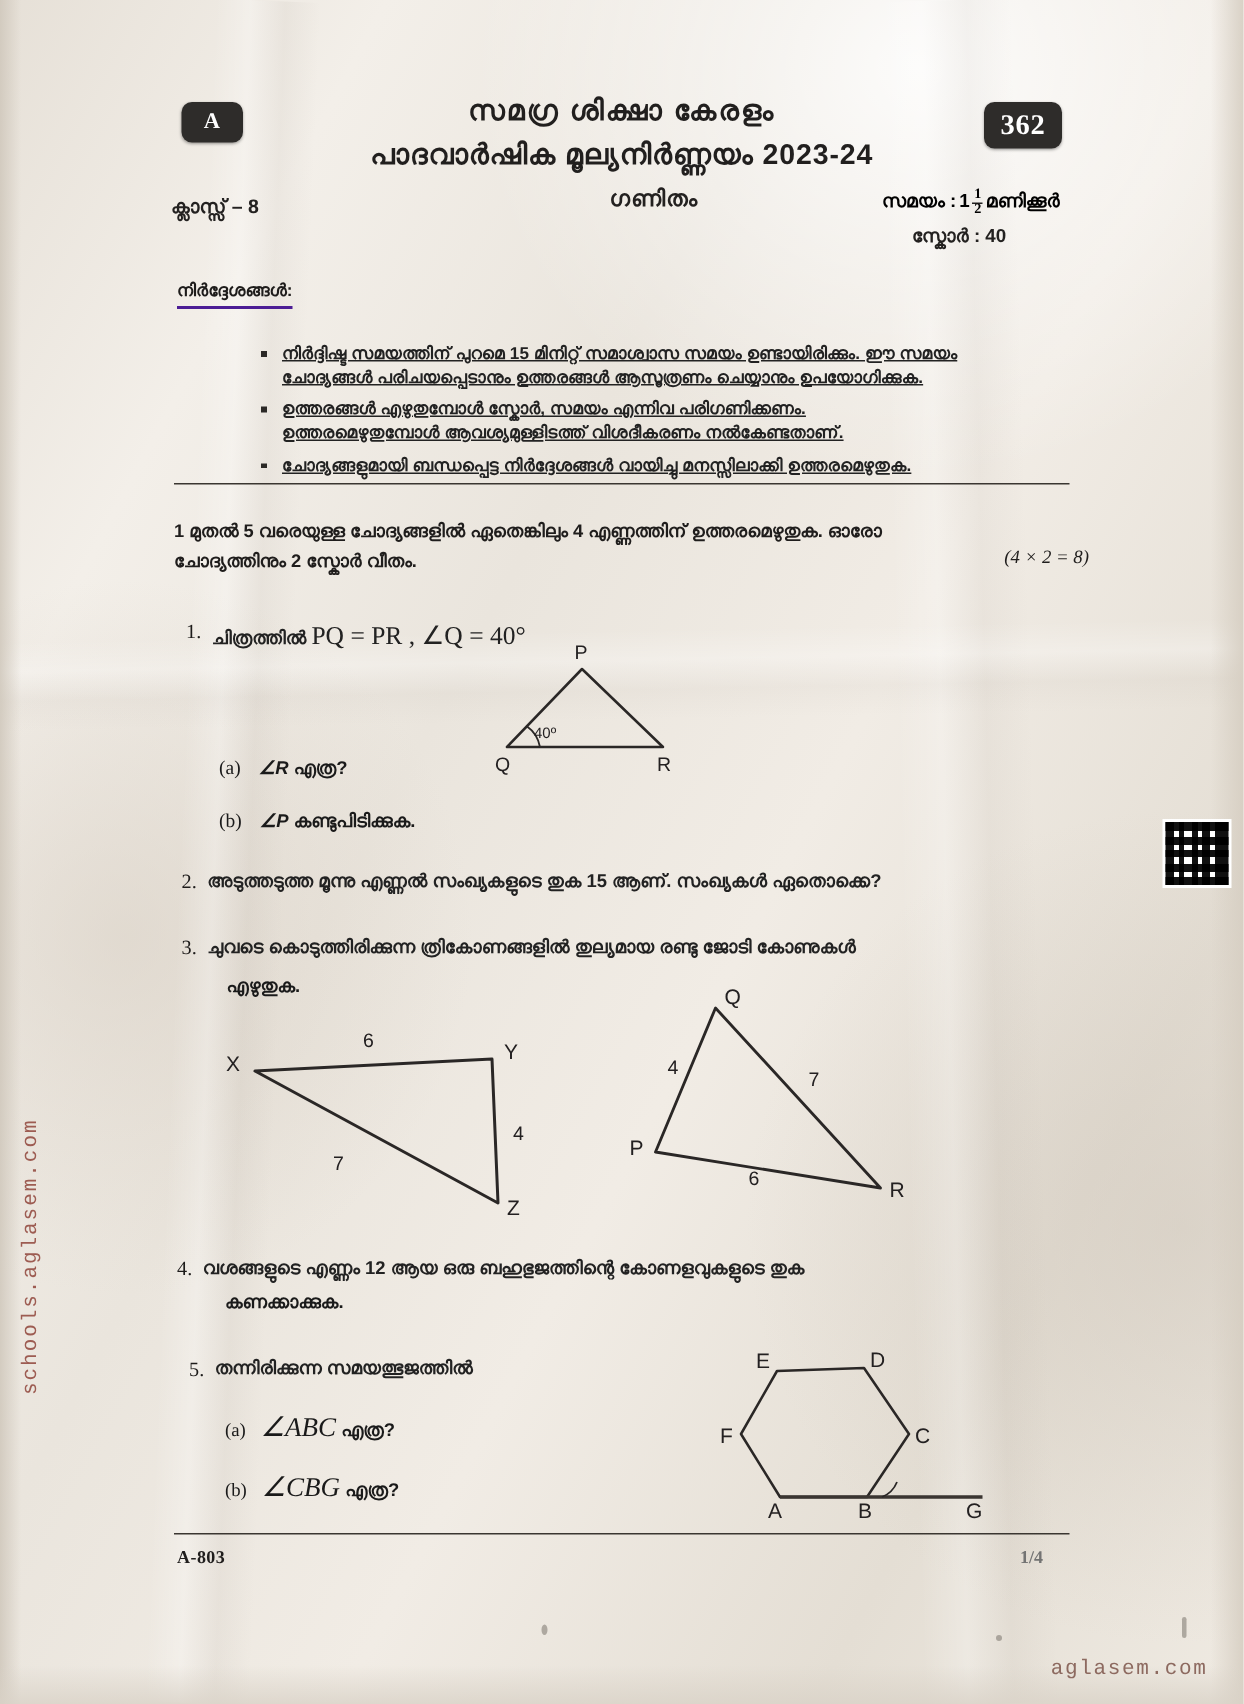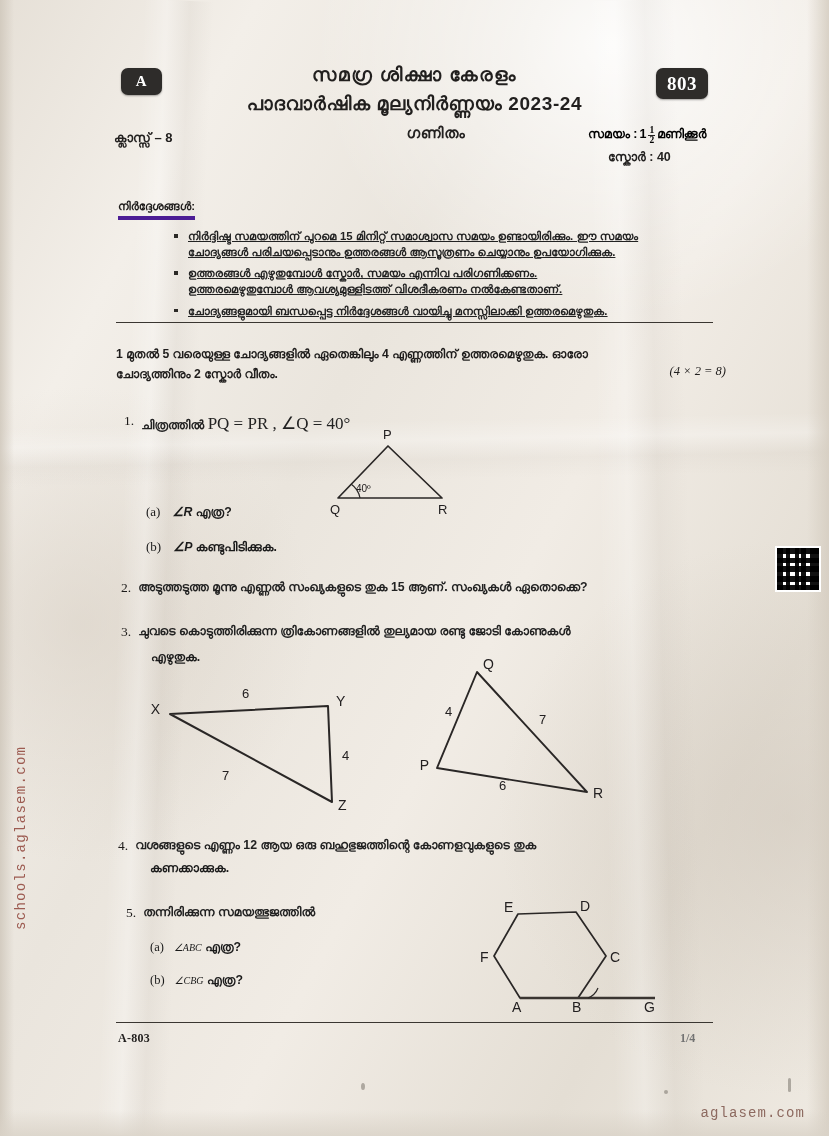--- a/index.html
+++ b/index.html
@@ -73,23 +73,23 @@
   .frac{display:inline-flex;flex-direction:column;align-items:center;line-height:.92;
         font-family:"Liberation Serif",serif;font-size:9.5px;transform:translateY(-1px);}
   .frac .num{border-bottom:1px solid #232120;padding:0 1px;}
   .h-score{
     position:absolute;left:608px;top:150px;
     font:700 12.5px/1.2 "Liberation Sans",sans-serif;color:#232120;white-space:nowrap;
   }
 
   
   .instr-title{
-    position:absolute;left:118px;top:200px;
+    position:absolute;left:118px;top:188px;
     font:700 11.5px/1.2 "Liberation Sans",sans-serif;color:#1e1c1b;
-    border-bottom:4px solid #4c1d95;padding-bottom:2px;
+    border-bottom:2px solid #4c1d95;padding-bottom:2px;
   }
   .instr{position:absolute;left:130px;top:213px;width:590px;}
   .instr li{
     list-style:none;position:relative;margin:0 0 6px 0;padding-left:18px;
     font:700 11.4px/1.38 "Liberation Sans",sans-serif;color:#222;letter-spacing:.1px;text-decoration:underline;
   }
   .instr li:before{
     content:"";position:absolute;left:4px;top:5px;width:3.5px;height:3.5px;background:#2b2926;
   }
   .instr li .l2{display:block;}
@@ -121,21 +121,21 @@
   .q2{left:121px;top:578px;width:610px;}
   .q3{left:121px;top:622px;width:600px;}
   .q3b{position:absolute;left:151px;top:650px;font:700 12.3px/1.3 "Liberation Sans",sans-serif;}
   .q4{left:118px;top:836px;width:600px;}
   .q4b{position:absolute;left:150px;top:861px;font:700 12.3px/1.3 "Liberation Sans",sans-serif;}
   .q5{left:126px;top:903px;width:360px;}
   .q5sub{position:absolute;left:150px;top:940px;}
   .q5sub .row{display:flex;gap:10px;align-items:baseline;margin-bottom:17px;}
   .q5sub .lbl{font:400 12.5px/1.2 "Liberation Serif",serif;}
   .q5sub .txt{font:700 12.3px/1.3 "Liberation Sans",sans-serif;}
-  .q5sub .mi{font-family:"Liberation Serif",serif;font-style:italic;font-weight:400;font-size:10px;}
+  .q5sub .mi{font-family:"Liberation Serif",serif;font-style:italic;font-weight:400;font-size:18px;}
 
   
   .fig{position:absolute;}
   .fig svg{display:block;overflow:visible;}
   .fig text{font-family:"Liberation Sans",sans-serif;fill:#232021;}
 
   
   .ftL{position:absolute;left:118px;top:1031px;font:700 12px/1.2 "Liberation Serif",serif;color:#201e1d;letter-spacing:.3px;}
   .ftR{position:absolute;left:680px;top:1031px;font:700 12px/1.2 "Liberation Serif",serif;color:#737373;}
 
@@ -166,21 +166,21 @@
 <div class="fold f1"></div>
 <div class="fold f2"></div>
 <div class="fold f3"></div>
 <div class="edgeL"></div>
 <div class="edgeR"></div>
 <div class="edgeB"></div>
 
 <div class="sheet">
 
   <div class="badgeA">A</div>
-  <div class="badge803">803</div>
+  <div class="badge803">362</div>
 
   <div class="h-org">സമഗ്ര ശിക്ഷാ കേരളം</div>
   <div class="h-exam">പാദവാർഷിക മൂല്യനിർണ്ണയം  2023-24</div>
   <div class="h-sub">ഗണിതം</div>
   <div class="h-class">ക്ലാസ്സ് – 8</div>
 
   <div class="h-time">
     <span>സമയം : </span>
     <span>1</span>
     <span class="frac">

